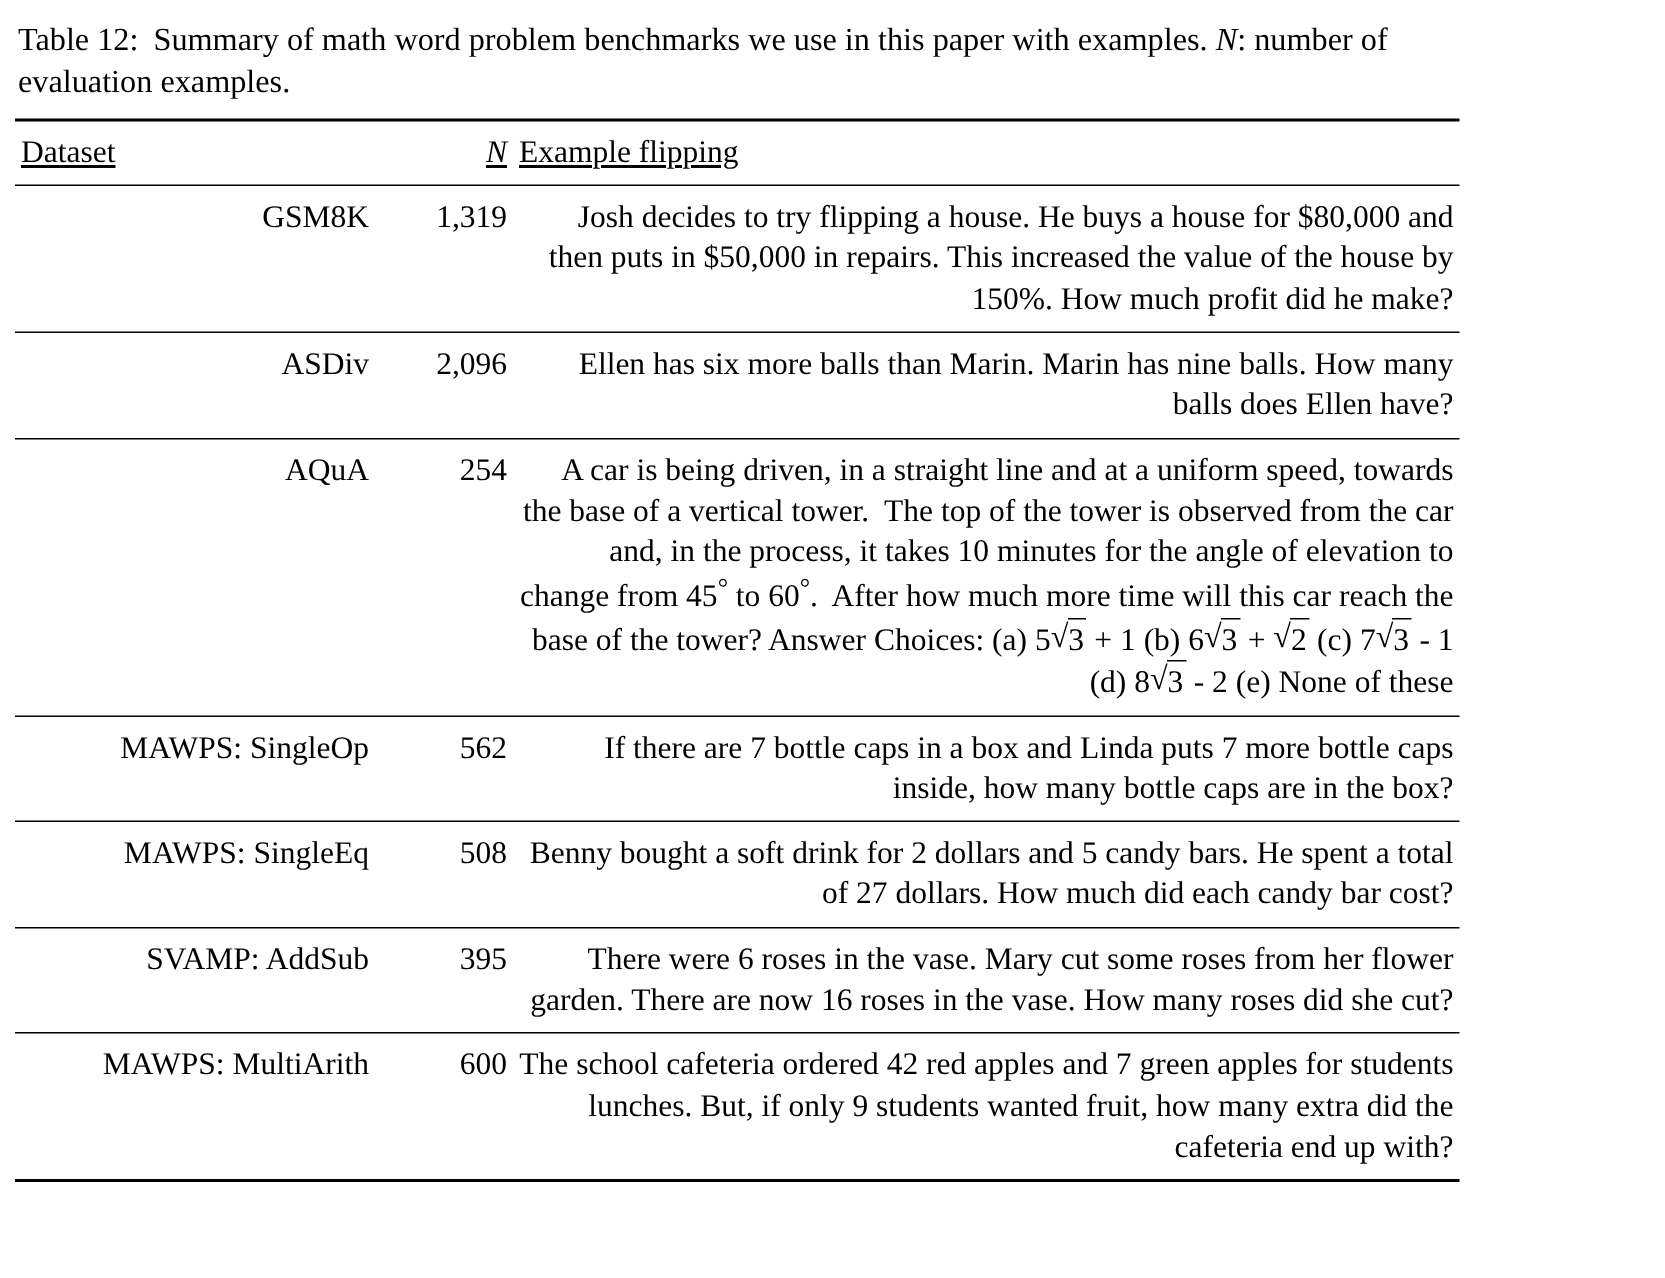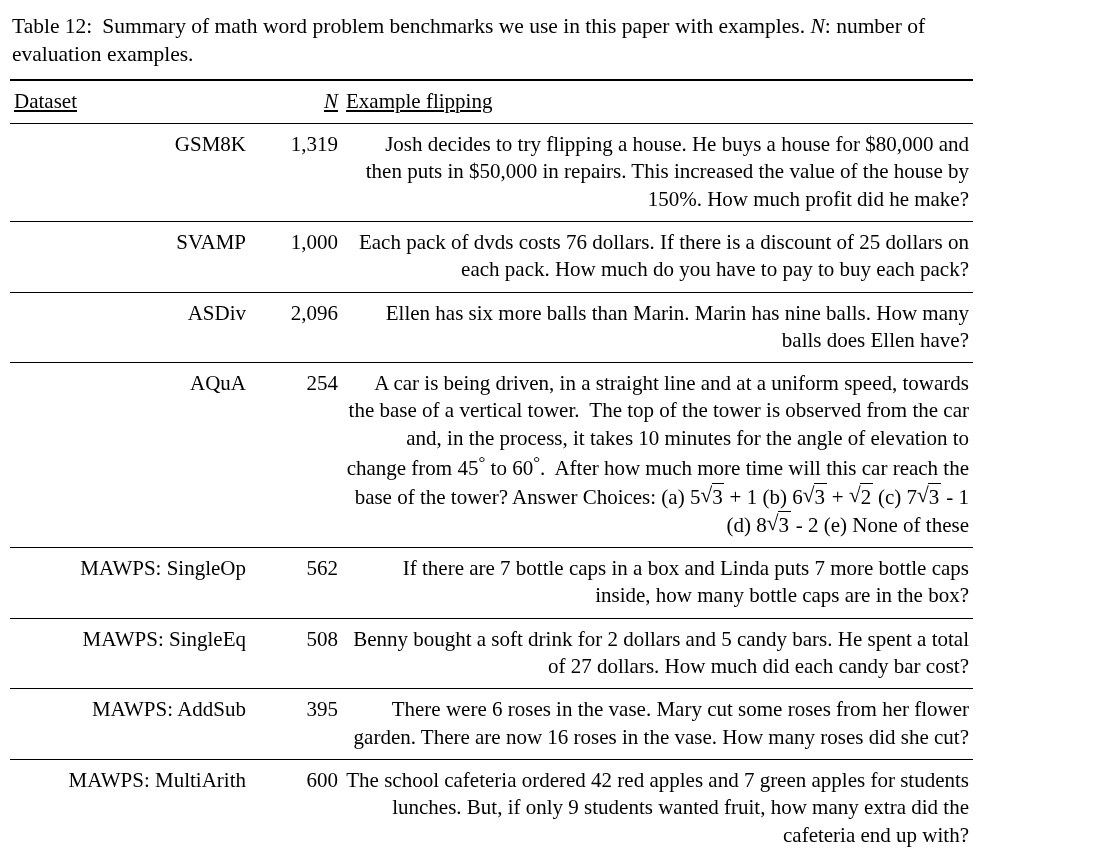--- a/index.html
+++ b/index.html
@@ -105,25 +105,20 @@
       </tr>
     </thead>
     <tbody>
 
       <tr class="rule-mid">
         <td class="col-dataset">GSM8K</td>
         <td class="col-n">1,319</td>
         <td class="col-example">Josh decides to try flipping a house. He buys a house for $80,000 and then puts in $50,000 in repairs. This increased the value of the house by 150%. How much profit did he make?</td>
       </tr>
 
-      <tr class="rule-mid">
-        <td class="col-dataset">SVAMP</td>
-        <td class="col-n">1,000</td>
-        <td class="col-example">Each pack of dvds costs 76 dollars. If there is a discount of 25 dollars on each pack. How much do you have to pay to buy each pack?</td>
-      </tr>
 
       <tr class="rule-mid">
         <td class="col-dataset">ASDiv</td>
         <td class="col-n">2,096</td>
         <td class="col-example">Ellen has six more balls than Marin. Marin has nine balls. How many balls does Ellen have?</td>
       </tr>
 
       <tr class="rule-mid">
         <td class="col-dataset">AQuA</td>
         <td class="col-n">254</td>
@@ -136,21 +131,21 @@
         <td class="col-example">If there are 7 bottle caps in a box and Linda puts 7 more bottle caps inside, how many bottle caps are in the box?</td>
       </tr>
 
       <tr class="rule-mid">
         <td class="col-dataset">MAWPS: SingleEq</td>
         <td class="col-n">508</td>
         <td class="col-example">Benny bought a soft drink for 2 dollars and 5 candy bars. He spent a total of 27 dollars. How much did each candy bar cost?</td>
       </tr>
 
       <tr class="rule-mid">
-        <td class="col-dataset">MAWPS: AddSub</td>
+        <td class="col-dataset">SVAMP: AddSub</td>
         <td class="col-n">395</td>
         <td class="col-example">There were 6 roses in the vase. Mary cut some roses from her flower garden. There are now 16 roses in the vase. How many roses did she cut?</td>
       </tr>
 
       <tr class="rule-mid">
         <td class="col-dataset">MAWPS: MultiArith</td>
         <td class="col-n">600</td>
         <td class="col-example">The school cafeteria ordered 42 red apples and 7 green apples for students lunches. But, if only 9 students wanted fruit, how many extra did the cafeteria end up with?</td>
       </tr>
 

